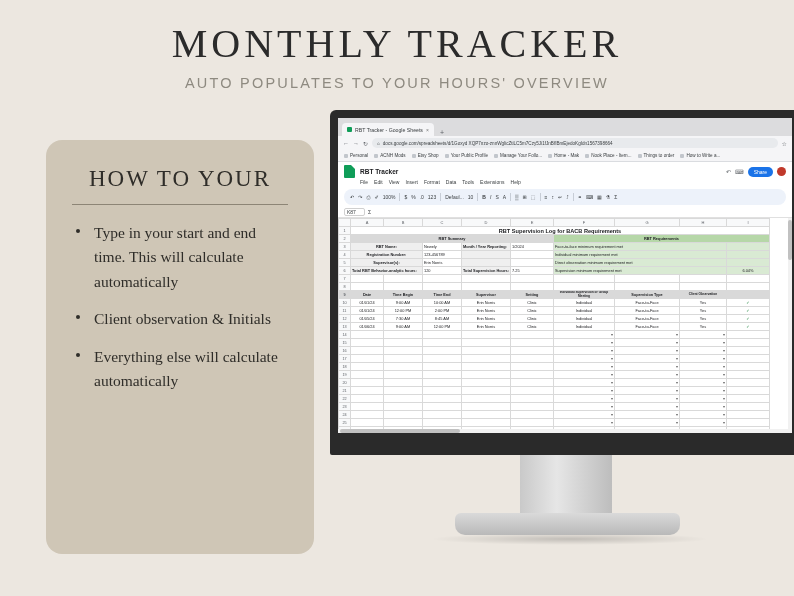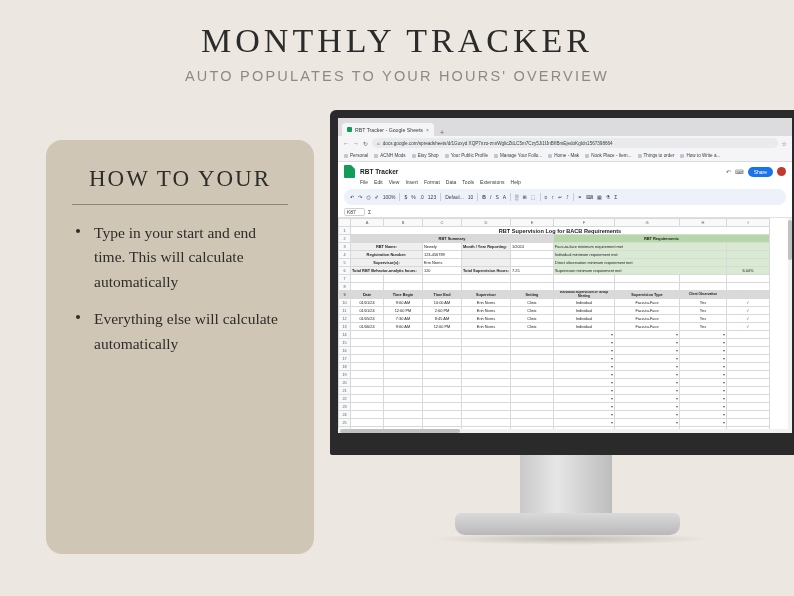--- a/index.html
+++ b/index.html
@@ -8,21 +8,21 @@
     background:#ece7e0;
     font-family:"Liberation Sans", sans-serif;
     position:relative;
   }
   
   .hdr{
     position:absolute;top:22px;left:0;width:794px;text-align:center;
   }
   .hdr-title{
     font-family:"Liberation Serif", serif;
-    font-size:34px;letter-spacing:4px;color:#2b2b2b;
+    font-size:40px;letter-spacing:4px;color:#2b2b2b;
     font-weight:400;line-height:1.1;
   }
   .hdr-sub{
     margin-top:9px;
     font-family:"Liberation Sans", sans-serif;
     font-size:14.5px;letter-spacing:2.2px;color:#8f8madd;
     color:#8d8madd;
     color:#8e8a80;
   }
   
@@ -181,20 +181,21 @@
 <div class="hdr">
   <div class="hdr-title">MONTHLY TRACKER</div>
   <div class="hdr-sub">AUTO POPULATES TO YOUR HOURS' OVERVIEW</div>
 </div>
 
 <div class="card">
   <h2>HOW TO YOUR</h2>
   <div class="rule"></div>
   <ul>
     <li>Type in your start and end time. This will calculate automatically</li>
+    <li>Client observation &amp; Initials</li>
     <li>Everything else will calculate automatically</li>
   </ul>
 </div>
 
 <div class="stand-shadow"></div>
 <div class="stand-neck"></div>
 <div class="stand-base"></div>
 
 <div class="monitor">
   <div class="screen">

